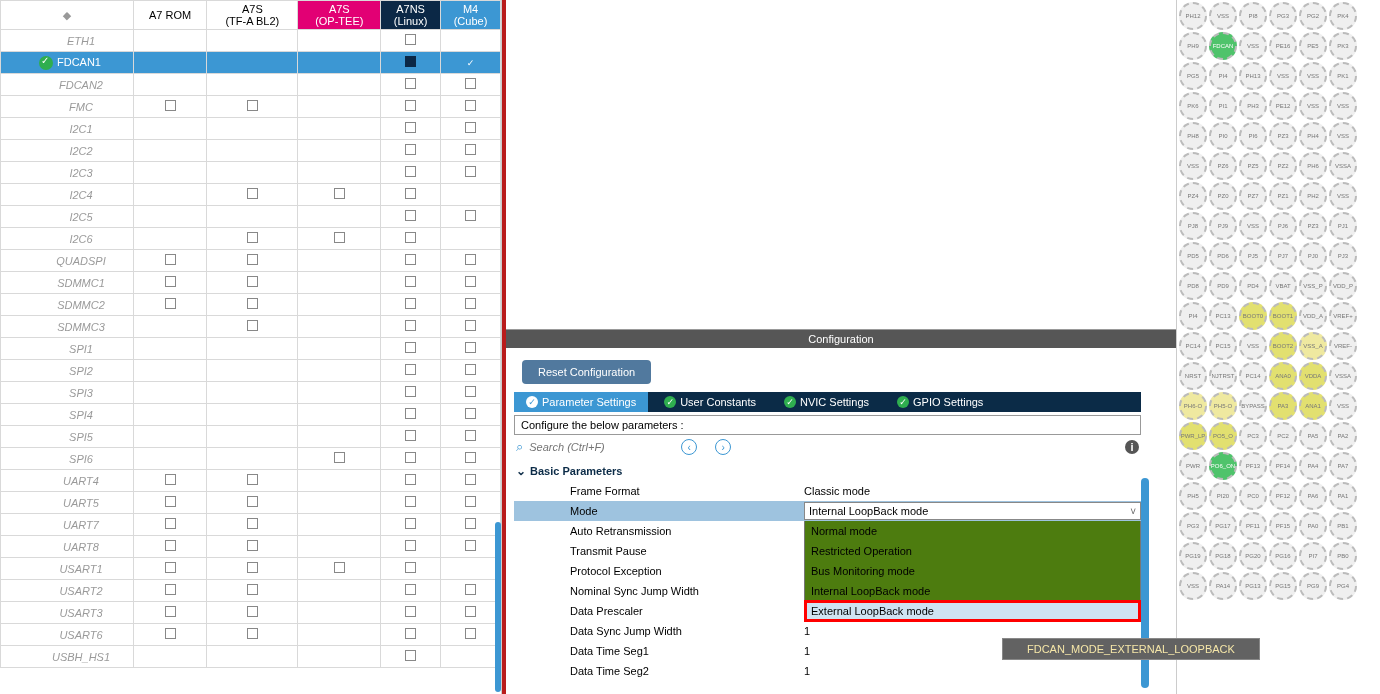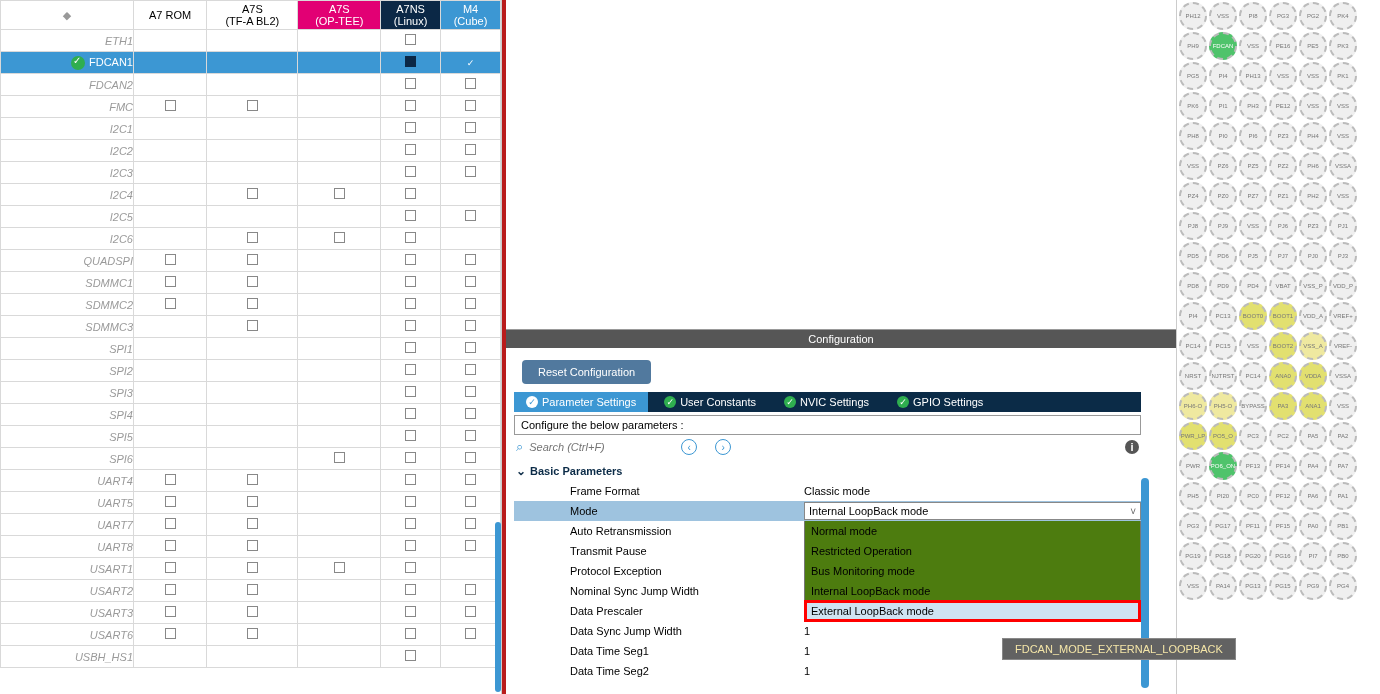--- a/index.html
+++ b/index.html
@@ -8,21 +8,21 @@
   
   .left{width:502px;border-right:1px solid #ccc;overflow:hidden;position:relative}
   table{border-collapse:collapse;width:100%}
   th,td{border:1px solid #d9d9d9;height:22px;padding:0;text-align:center;vertical-align:middle}
   th{background:#fff;padding:2px;font-weight:normal}
   th.hdr-a7s{background:#e20074;color:#fff}
   th.hdr-a7ns{background:#0b2846;color:#fff}
   th.hdr-m4{background:#3c97d3;color:#fff}
   th.hdr-sort{width:133px}
   th span{display:block;line-height:1.1}
-  td.name{text-align:right;padding-left:28px;color:#9a9a9a;font-style:italic}
+  td.name{text-align:center;padding-left:28px;color:#9a9a9a;font-style:italic}
   tr.sel{background:#3c97d3}
   tr.sel td,tr.sel td.name{color:#fff;font-style:normal}
   .sort-glyph{color:#999}
   .cb{display:inline-block;width:11px;height:11px;border:1px solid #888;background:#fff}
   .cb.checked::after{content:"✓";display:block;font-size:9px;line-height:9px;color:#fff;background:#3c97d3;width:100%;height:100%;text-align:center}
   .cb.checked{border-color:#3c97d3}
   .cb.dark{background:#0b2846;border-color:#0b2846}
   .tick-left{display:inline-block;width:14px;height:14px;border-radius:50%;background:#2fae4f;position:relative;margin-right:4px;vertical-align:middle}
   .tick-left::after{content:"✓";color:#fff;font-size:10px;position:absolute;top:-1px;left:2px}
   tr.sel td.name{padding-left:6px}
@@ -53,21 +53,21 @@
   .param-row{display:flex;height:20px;align-items:center}
   .p-label{width:290px;padding-left:56px}
   .p-val{flex:1}
   .param-row.selrow{background:#9ec3df}
   .param-row.selrow .p-label{background:#9ec3df}
   .dd{width:100%;border:1px solid #888;height:18px;padding:0 4px;display:flex;align-items:center;justify-content:space-between;background:#fff}
   .dd .chev{color:#666;font-size:10px}
   .options{border:1px solid #777;border-top:none}
   .opt{height:20px;padding:0 6px;display:flex;align-items:center;background:#4d7c0f;cursor:pointer}
   .opt.hl{background:#cfe3f2;outline:3px solid #ff0000;outline-offset:-2px}
-  .tooltip{position:absolute;left:1002px;top:638px;background:#626262;color:#f5e6a8;padding:4px 12px;border:1px solid #888;z-index:50;white-space:nowrap}
+  .tooltip{position:absolute;left:1002px;top:638px;background:#626262;color:#f5e6a8;padding:4px 24px;border:1px solid #888;z-index:50;white-space:nowrap}
 
   
   .right{width:203px;background:#fff;position:relative;overflow:hidden;padding:2px 0 0 2px}
   .pin-grid{display:grid;grid-template-columns:repeat(6,30px);grid-auto-rows:30px;gap:0}
   .pin{width:28px;height:28px;border:2px dashed #bbb;border-radius:50%;display:flex;align-items:center;justify-content:center;font-size:6px;color:#777;background:#efefef}
   .pin.g{background:#4fc36b;color:#fff}
   .pin.y{background:#e2e070}
   .pin.yl{background:#efe9a0}
 </style>
 </head>

